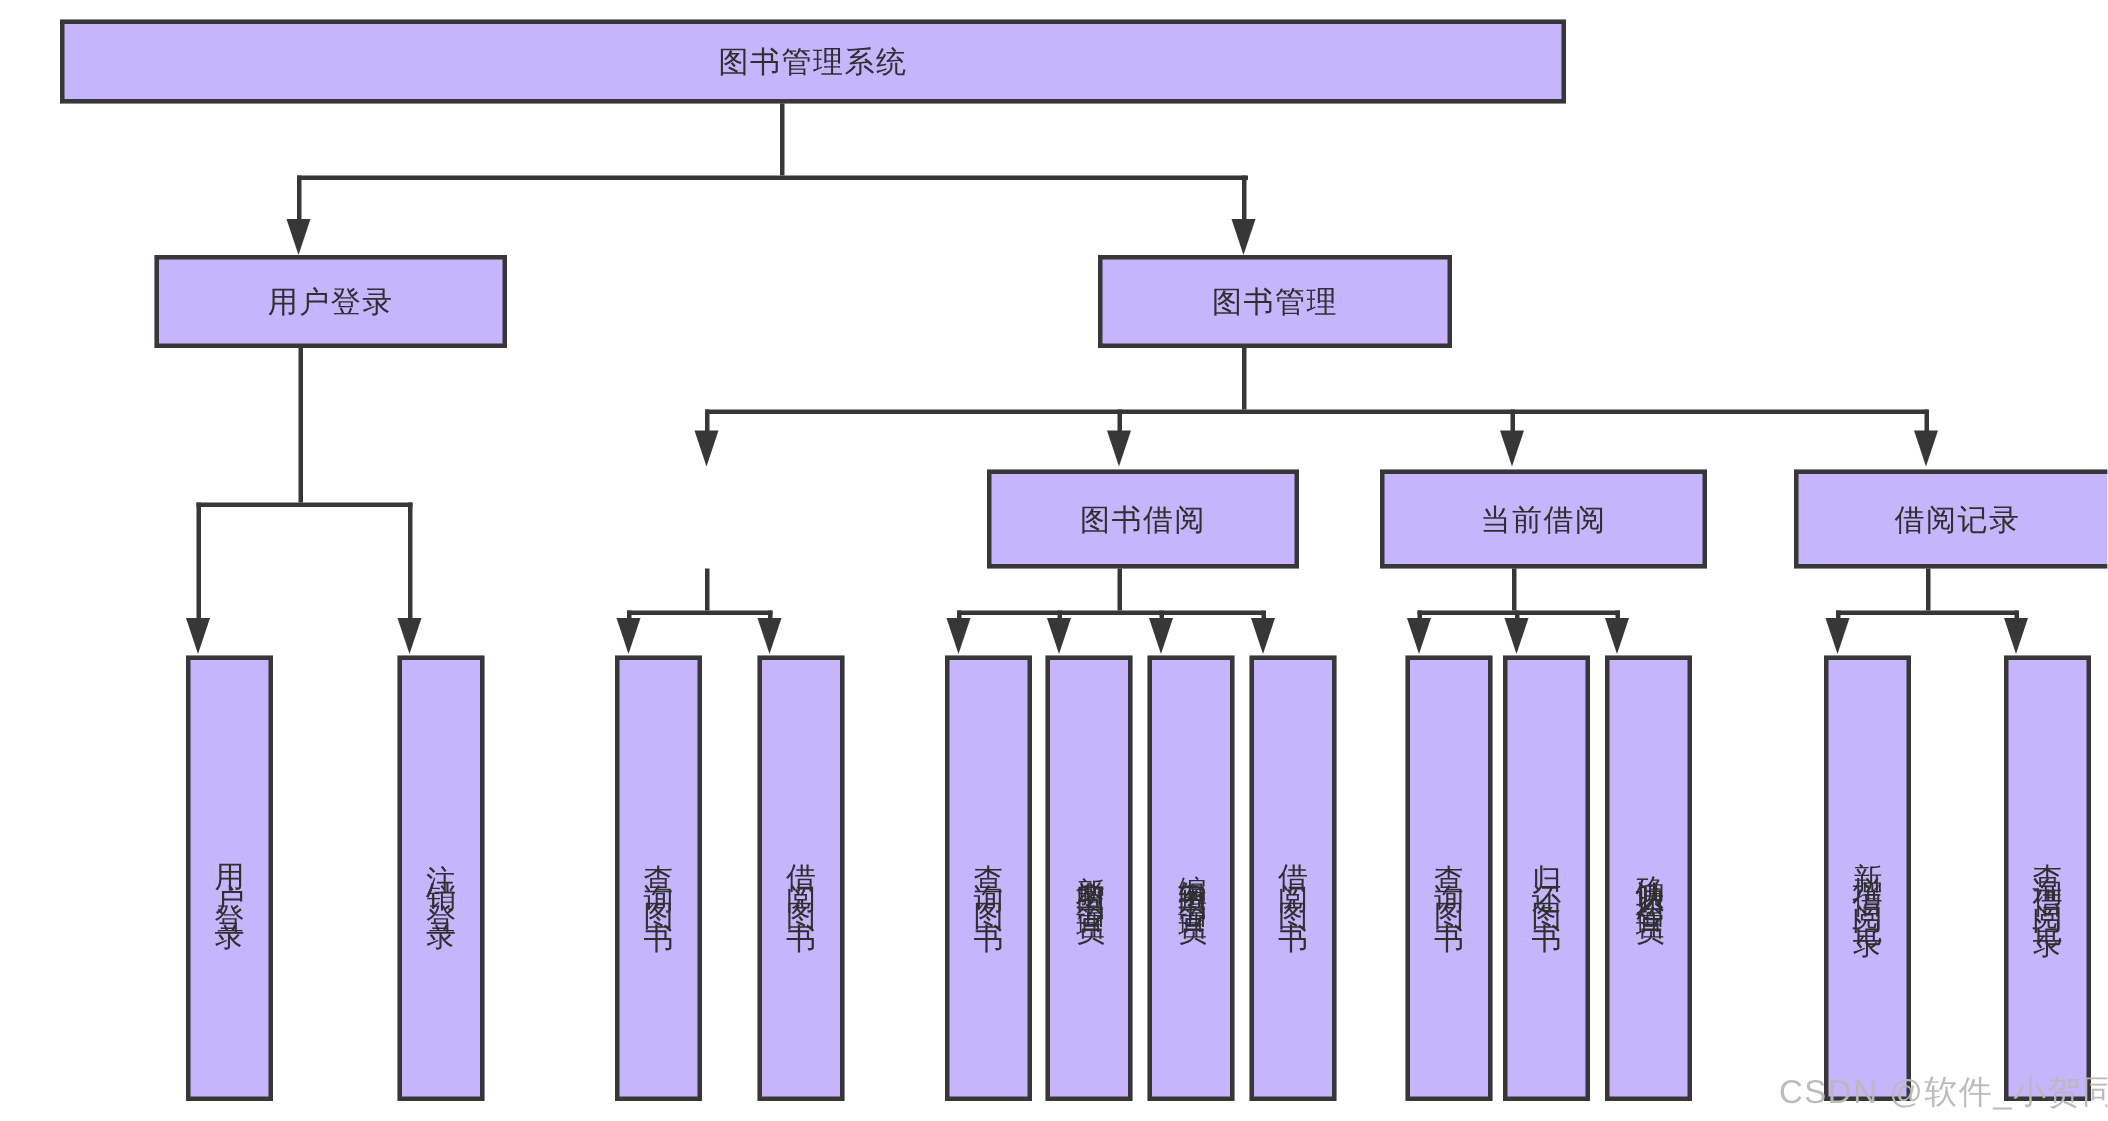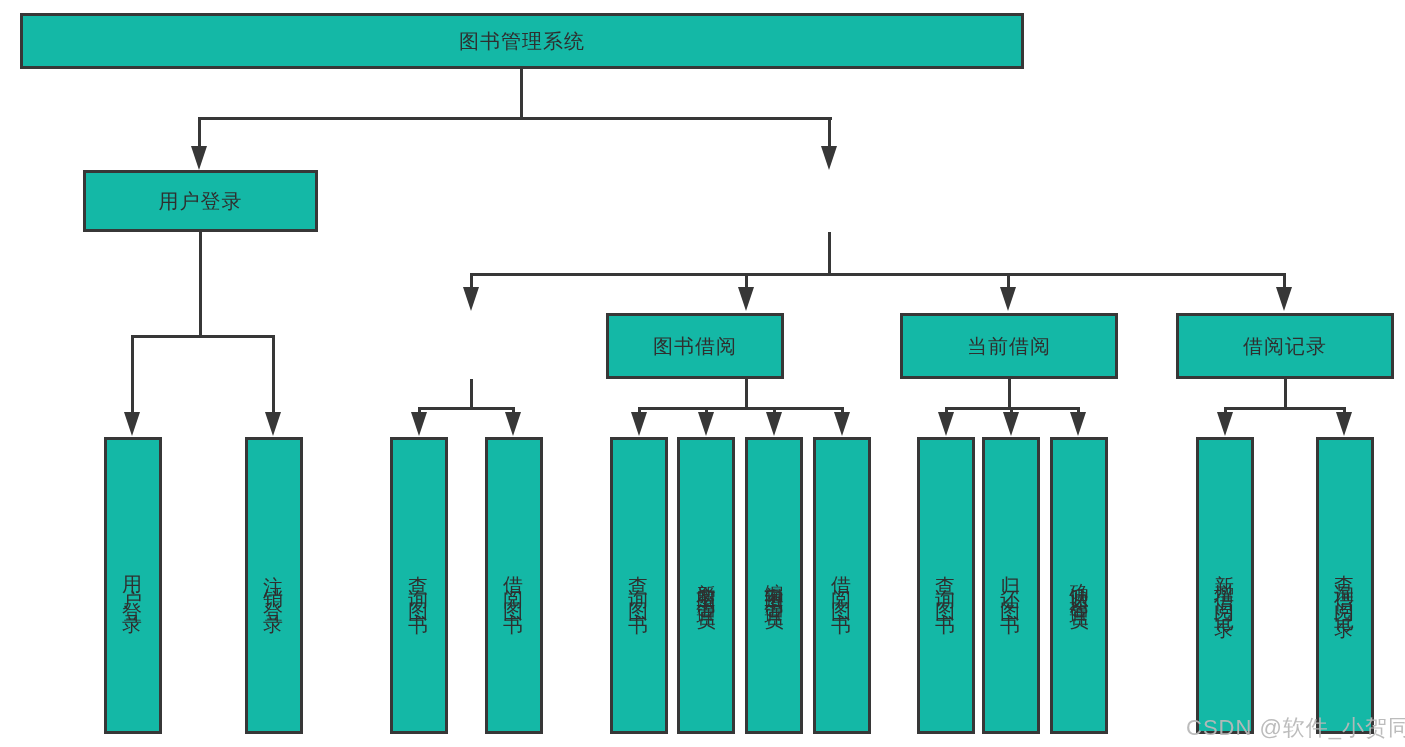--- a/index.html
+++ b/index.html
@@ -3,25 +3,26 @@
 <meta charset="utf-8">
 <style>
   html,body{margin:0;padding:0;background:var(--color-background,#fff);}
   .canvas{
     position:relative;width:1405px;height:747px;overflow:hidden;
     background:var(--color-background,#fff);
     font-family:"Liberation Sans",sans-serif;
     color:var(--color-text,#2f2f2f);
   }
   .box{
-    position:absolute;box-sizing:border-box;background:#14b8a6;
+    position:absolute;box-sizing:border-box;background:#c4b5fd;
     border:3px solid var(--color-line,#373737);
     display:flex;align-items:center;justify-content:center;
     font-size:20px;letter-spacing:1px;color:var(--color-text,#2f2f2f);
     text-align:center;
+    margin-left:20px;
   }
   .leaf{
     writing-mode:vertical-rl;
     font-size:20px;letter-spacing:13px;
     padding:6px 0;
   }
   .leaf.mid{letter-spacing:9px;}
   .leaf.dense{font-size:19px;letter-spacing:4px;}
   .hl{position:absolute;height:3px;background:var(--color-line,#373737);}
   .vl{position:absolute;width:3px;background:var(--color-line,#373737);}
@@ -38,22 +39,23 @@
   }
 </style>
 </head>
 <body>
 
 <div class="canvas">
 
   <div class="box" style="left:20px;top:13px;width:1004px;height:56px">图书管理系统</div>
 
   <div class="box" style="left:83px;top:170px;width:235px;height:62px">用户登录</div>
+  <div class="box" style="left:712px;top:170px;width:236px;height:62px">图书管理</div>
 
-  <div class="box" style="left:606px;top:313px;width:178px;height:66px">图书借阅</div>
+  <div class="box" style="left:638px;top:313px;width:208px;height:66px">图书借阅</div>
   <div class="box" style="left:1176px;top:313px;width:218px;height:66px">借阅记录</div>
   <div class="box" style="left:900px;top:313px;width:218px;height:66px">当前借阅</div>
 
   <div class="box leaf" style="left:104px;top:437px;width:58px;height:297px">用户登录</div>
   <div class="box leaf" style="left:245px;top:437px;width:58px;height:297px">注销登录</div>
 
   <div class="box leaf" style="left:390px;top:437px;width:58px;height:297px">查询图书</div>
   <div class="box leaf" style="left:485px;top:437px;width:58px;height:297px">借阅图书</div>
 
   <div class="box leaf" style="left:610px;top:437px;width:58px;height:297px">查询图书</div>

